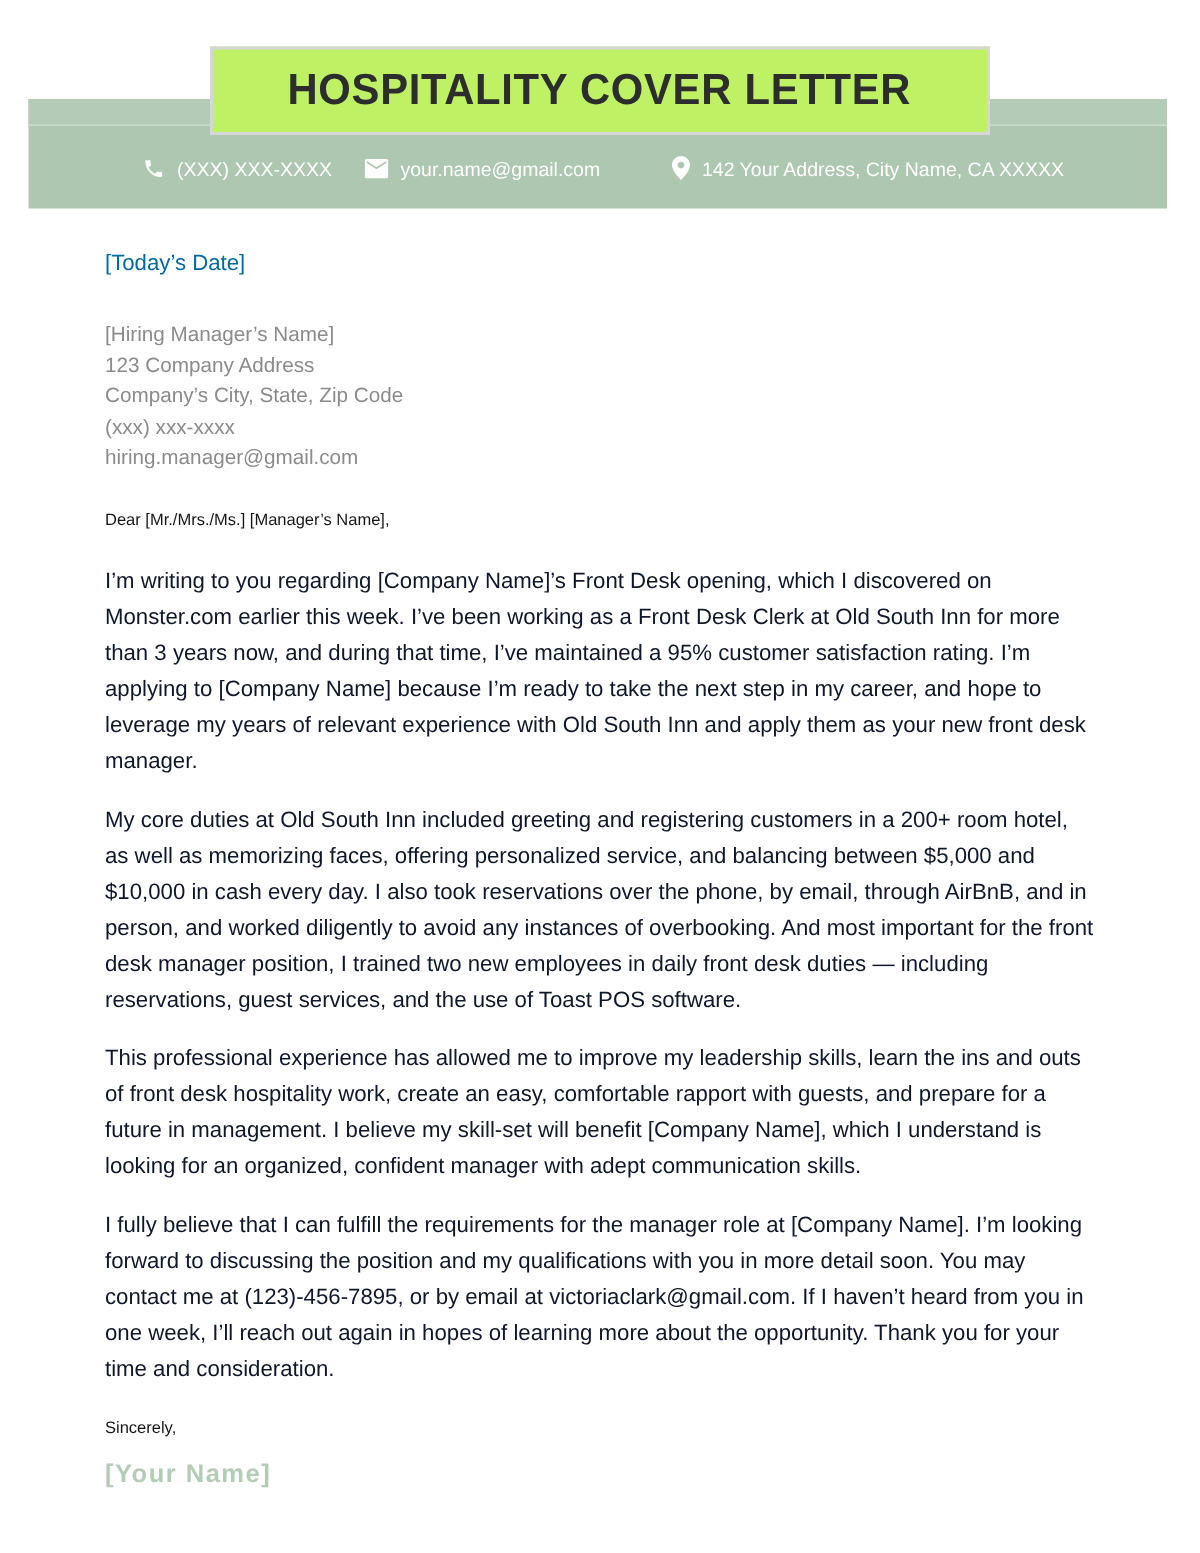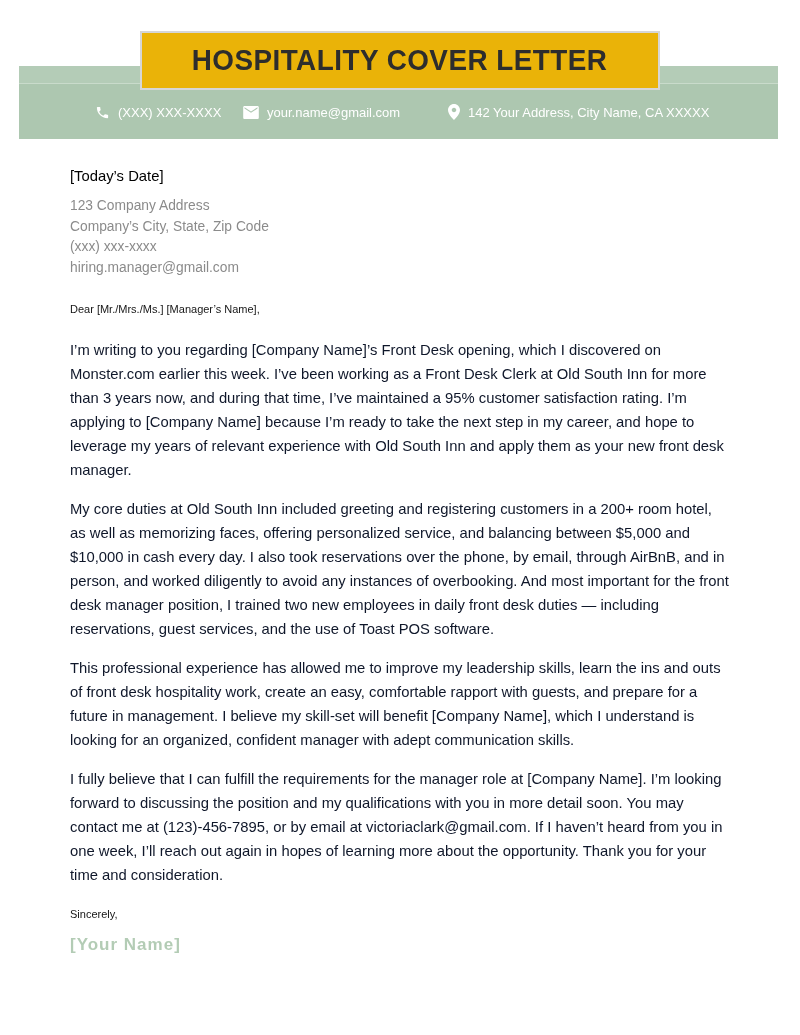--- a/index.html
+++ b/index.html
@@ -32,21 +32,21 @@
     background: #b4ccb7;
     border-bottom: 1px solid #c9dbcb;
   }
 
   .title-box {
     position: absolute;
     left: 140px;
     top: 31px;
     width: 520px;
     height: 59px;
-    background: #eab308;
+    background: #bef264;
     border: 2px solid #d6d6d6;
     display: flex;
     align-items: center;
     justify-content: center;
   }
   .title-box h1 {
     font-size: 29px;
     font-weight: 700;
     letter-spacing: 0.5px;
     color: #2d2d2d;
@@ -81,22 +81,22 @@
     position: absolute;
     top: 140px;
     left: 0;
     width: 800px;
     padding: 24px 70px 0 70px;
     color: #161616;
   }
   .date-line {
     font-size: 14.8px;
     line-height: 24px;
-    color: #000000;
-    margin-bottom: 8px;
+    color: #0369a1;
+    margin-bottom: 25px;
   }
   .recipient-block { margin-bottom: 19px; }
   .recipient-block p {
     font-size: 13.8px;
     line-height: 20.5px;
     color: #8b8b8b;
   }
   .salutation {
     font-size: 11px;
     line-height: 24px;
@@ -165,20 +165,21 @@
     <div class="title-box">
       <h1>HOSPITALITY COVER LETTER</h1>
     </div>
   </header>
 
   <main class="letter">
 
     <p class="date-line">[Today’s Date]</p>
 
     <div class="recipient-block">
+      <p>[Hiring Manager’s Name]</p>
       <p>123 Company Address</p>
       <p>Company’s City, State, Zip Code</p>
       <p>(xxx) xxx-xxxx</p>
       <p>hiring.manager@gmail.com</p>
     </div>
 
     <p class="salutation">Dear [Mr./Mrs./Ms.] [Manager’s Name],</p>
 
     <p class="para">I’m writing to you regarding [Company Name]’s Front Desk opening, which I discovered on Monster.com earlier this week. I’ve been working as a Front Desk Clerk at Old South Inn for more than 3 years now, and during that time, I’ve maintained a 95% customer satisfaction rating. I’m applying to [Company Name] because I’m ready to take the next step in my career, and hope to leverage my years of relevant experience with Old South Inn and apply them as your new front desk manager.</p>
     <p class="para">My core duties at Old South Inn included greeting and registering customers in a 200+ room hotel, as well as memorizing faces, offering personalized service, and balancing between $5,000 and $10,000 in cash every day. I also took reservations over the phone, by email, through AirBnB, and in person, and worked diligently to avoid any instances of overbooking. And most important for the front desk manager position, I trained two new employees in daily front desk duties — including reservations, guest services, and the use of Toast POS software.</p>

